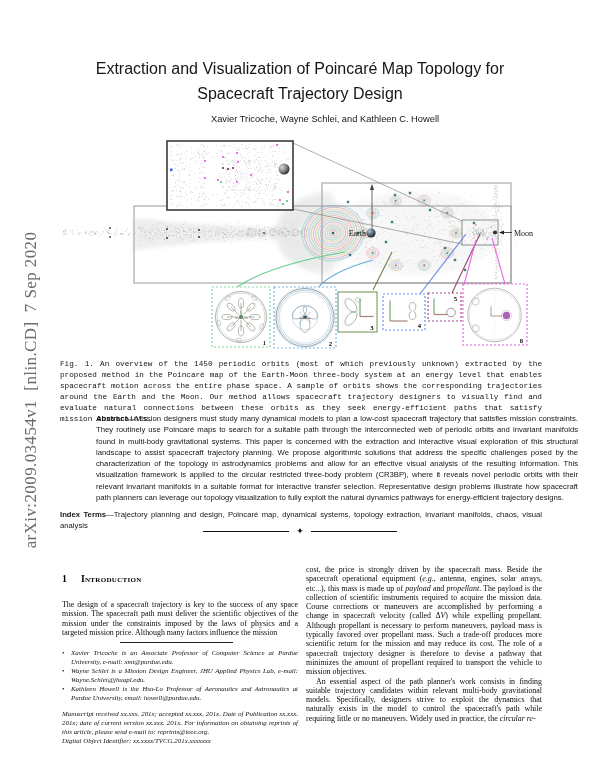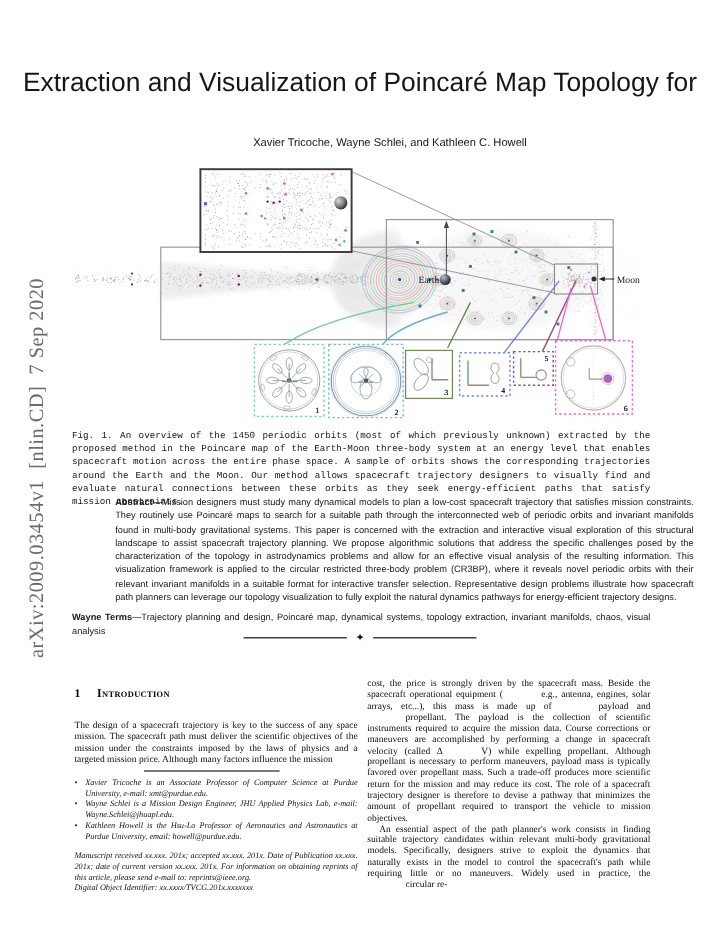--- a/index.html
+++ b/index.html
@@ -3,21 +3,21 @@
 <meta charset="utf-8">
 <style>
   *{margin:0;padding:0;box-sizing:border-box}
   html,body{background:#ffffff;}
   body{width:600px;height:776px;overflow:hidden;}
   .page{position:relative;width:600px;height:776px;background:#fff;color:#000;overflow:hidden;}
   .arxiv{position:absolute;left:-169px;top:380px;width:400px;height:20px;line-height:20px;
          text-align:center;transform:rotate(-90deg);font-family:"Liberation Serif",serif;
          font-size:17px;color:#6b6b6b;white-space:pre;letter-spacing:.4px;}
   .title{position:absolute;top:56px;left:0;width:600px;text-align:center;
-         font-family:"Liberation Sans",sans-serif;font-size:22px;line-height:25px;
+         font-family:"Liberation Sans",sans-serif;font-size:16px;line-height:25px;
          font-weight:400;color:#161616;}
   .authors{position:absolute;top:114px;left:0;width:600px;text-align:center;
          font-family:"Liberation Sans",sans-serif;font-size:9.3px;color:#161616;margin-left:25px;}
   .figure{position:absolute;left:55px;top:135px;width:500px;height:222px;}
   .caption{position:absolute;left:60px;top:359px;width:482px;
          font-family:Liberation Mono, monospace;font-size:7.7px;line-height:11px;
          text-align:justify;color:#151515;}
   .abstract{position:absolute;left:60px;top:413px;width:482px;
          font-family:"Liberation Sans",sans-serif;font-size:7.7px;line-height:11.3px;
          text-align:justify;color:#151515;margin-left:36px;}
@@ -31,39 +31,40 @@
   .diamond{font-size:9px;line-height:9px;color:#111;}
   .leftcol{position:absolute;left:62px;top:547px;width:236px;}
   .rightcol{position:absolute;left:306px;top:565px;width:236px;}
   .heading{font-family:"Liberation Serif",serif;font-size:9.8px;font-weight:700;color:#000;margin-top:26px;}
   .secnum{margin-right:14px;}
   .sectitle{font-variant:small-caps;letter-spacing:.3px;}
   .body-par{font-family:"Liberation Serif",serif;font-size:7.9px;line-height:9.3px;
          text-align:justify;color:#0a0a0a;}
   .leftcol .body-par{margin-top:16px;}
   .indent{text-indent:10px;}
-  .it{padding-left:32px;}
+  .it{font-style:italic;}
   .fnrule{margin:5px 0 5px 58px;width:113px;border-top:1.2px solid #222;height:0;}
   .fn{display:flex;font-family:"Liberation Serif",serif;font-style:italic;font-size:6.9px;
       line-height:9px;color:#111;}
   .fn .bullet{width:9px;flex:none;font-style:normal;}
   .fn .fntext{flex:1;text-align:justify;}
   .manuscript{margin-top:7px;font-family:"Liberation Serif",serif;font-style:italic;
       font-size:6.9px;line-height:9px;color:#111;text-align:justify;}
   .doi{font-family:"Liberation Serif",serif;font-style:italic;font-size:6.9px;line-height:9px;color:#111;}
 </style>
 </head>
 <body>
 
 <div class="page">
 
   <div class="arxiv">arXiv:2009.03454v1  [nlin.CD]  7 Sep 2020</div>
 
   <div class="title">
     <span>Extraction and Visualization of Poincaré Map Topology for</span><br>
+    <span>Spacecraft Trajectory Design</span>
   </div>
 
   <div class="authors">Xavier Tricoche, Wayne Schlei, and Kathleen C. Howell</div>
 
   <svg id="fig" class="figure" viewBox="0 0 500 222" xmlns="http://www.w3.org/2000/svg">
       <defs>
         <radialGradient id="gE" cx="35%" cy="30%" r="75%">
           <stop offset="0%" stop-color="#b9c2cc"></stop>
           <stop offset="55%" stop-color="#5a6675"></stop>
           <stop offset="100%" stop-color="#161e2a"></stop>
@@ -2490,21 +2491,21 @@
   <div class="caption">
     <span>Fig. 1.</span>
     <span>An overview of the 1450 periodic orbits (most of which previously unknown) extracted by the proposed method in the Poincaré map of the Earth-Moon three-body system at an energy level that enables spacecraft motion across the entire phase space. A sample of orbits shows the corresponding trajectories around the Earth and the Moon. Our method allows spacecraft trajectory designers to visually find and evaluate natural connections between these orbits as they seek energy-efficient paths that satisfy mission constraints.</span>
   </div>
 
   <div class="abstract">
     <b>Abstract</b><span>—Mission designers must study many dynamical models to plan a low-cost spacecraft trajectory that satisfies mission constraints. They routinely use Poincaré maps to search for a suitable path through the interconnected web of periodic orbits and invariant manifolds found in multi-body gravitational systems. This paper is concerned with the extraction and interactive visual exploration of this structural landscape to assist spacecraft trajectory planning. We propose algorithmic solutions that address the specific challenges posed by the characterization of the topology in astrodynamics problems and allow for an effective visual analysis of the resulting information. This visualization framework is applied to the circular restricted three-body problem (CR3BP), where it reveals novel periodic orbits with their relevant invariant manifolds in a suitable format for interactive transfer selection. Representative design problems illustrate how spacecraft path planners can leverage our topology visualization to fully exploit the natural dynamics pathways for energy-efficient trajectory designs.</span>
   </div>
 
   <div class="indexterms">
-    <b>Wayne Terms</b><span>—Trajectory planning and design, Poincaré map, dynamical systems, topology extraction, invariant manifolds, chaos, visual analysis</span>
+    <b>Index Terms</b><span>—Trajectory planning and design, Poincaré map, dynamical systems, topology extraction, invariant manifolds, chaos, visual analysis</span>
   </div>
 
   <div class="separator">
     <span class="sepline"></span>
     <span class="diamond">✦</span>
     <span class="sepline"></span>
   </div>
 
   <div class="leftcol">
     <div class="heading">

